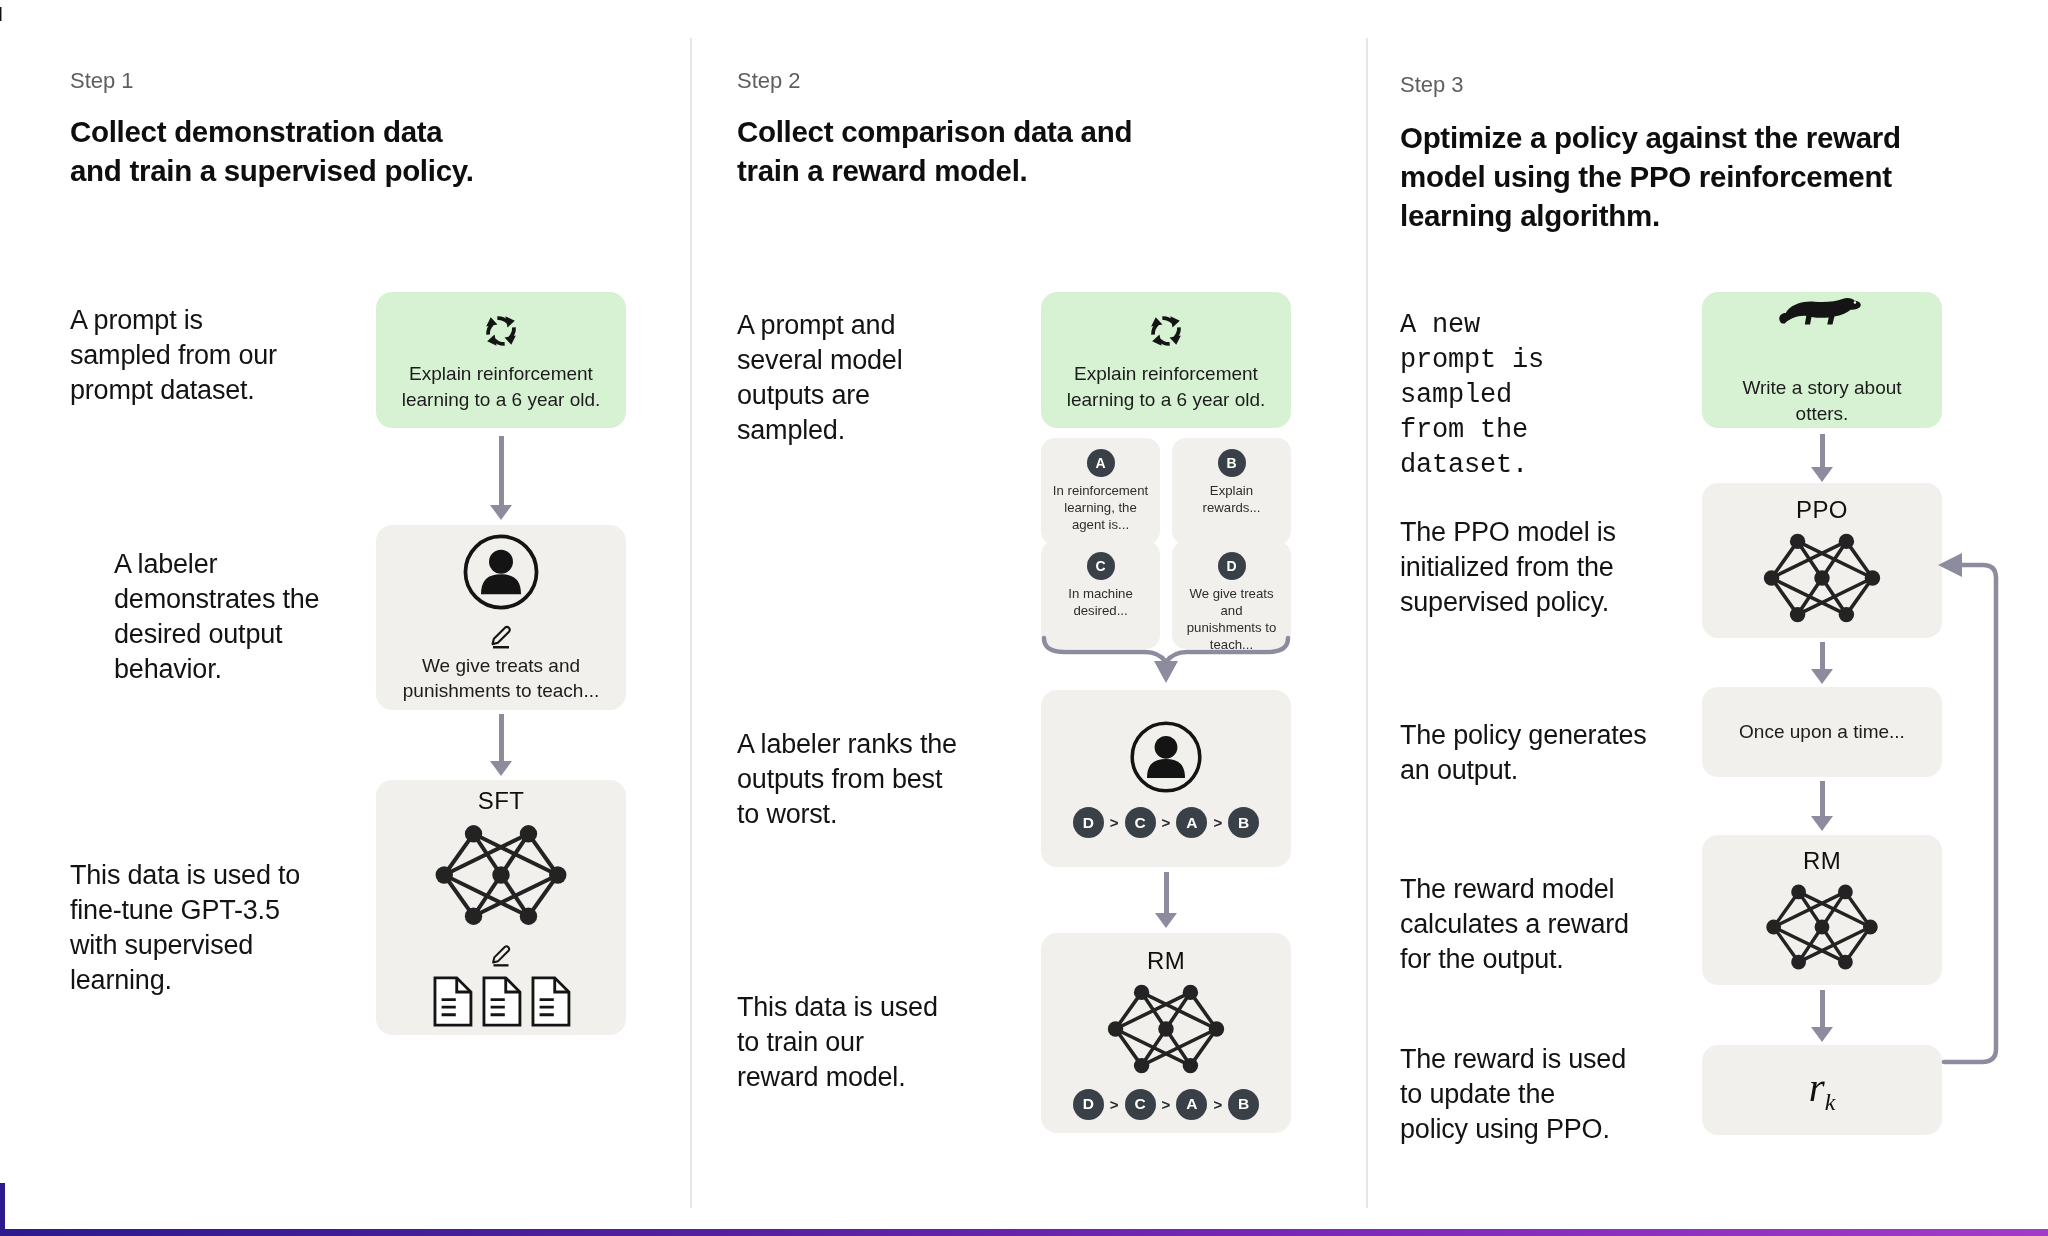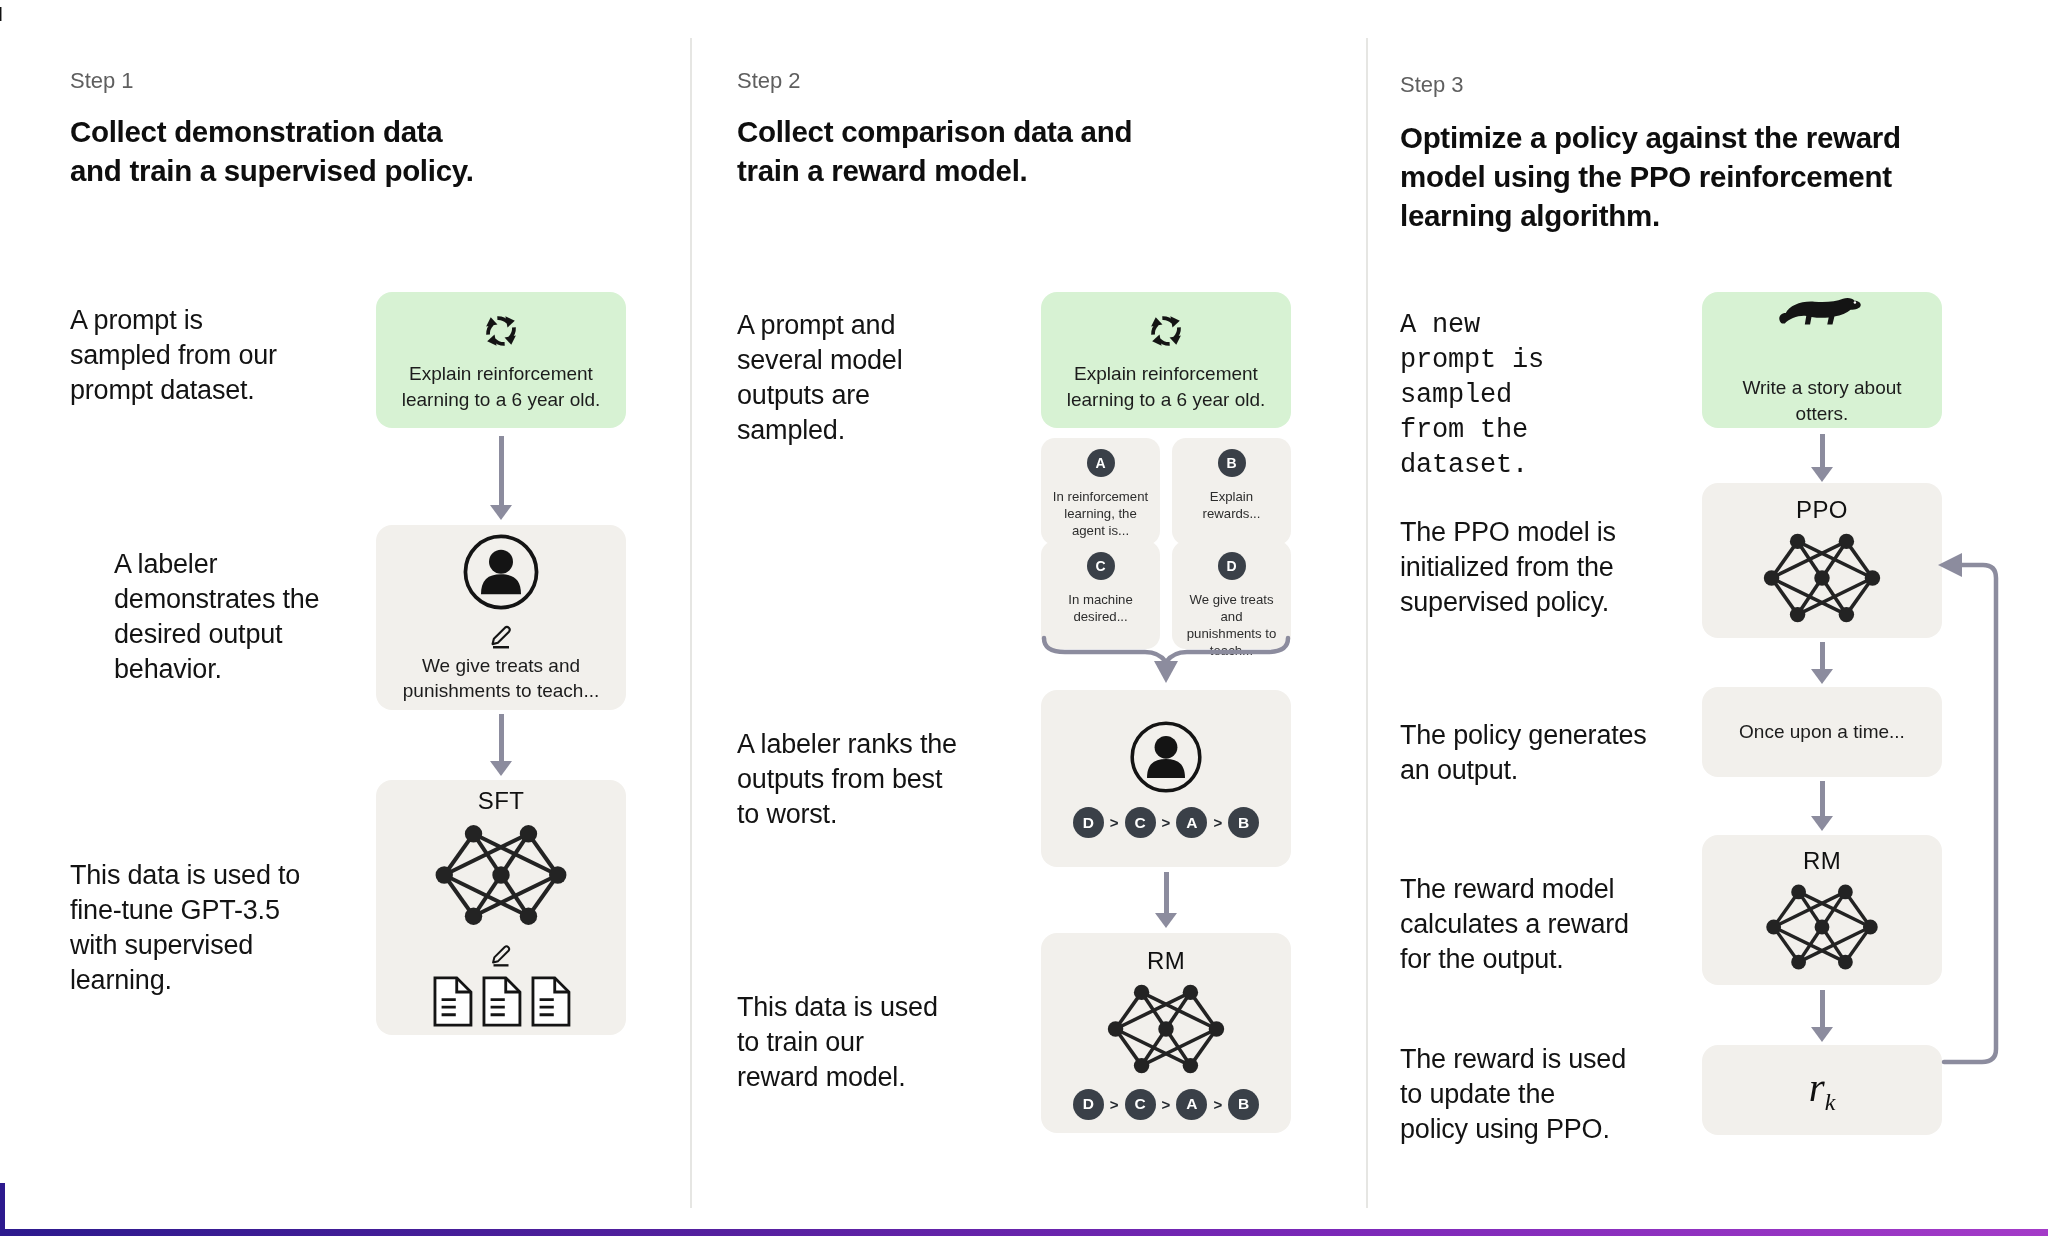--- a/index.html
+++ b/index.html
@@ -17,21 +17,21 @@
   .box-text{font-size:19px;line-height:1.32;color:#1c1c1c;}
   .model-label{font-size:24px;color:#101010;letter-spacing:0.4px;margin-bottom:6px;}
   .icon-slot{display:block;}
   .icon-slot svg{width:100%;height:100%;display:block;}
   .docsrow{display:flex;gap:5px;margin-top:8px;}
   .outbox{position:absolute;background:#f2f0ec;border-radius:14px;display:flex;flex-direction:column;
           align-items:center;padding-top:11px;text-align:center;}
   .badge{background:#3a4048;color:#fff;border-radius:50%;display:flex;align-items:center;
          justify-content:center;font-weight:700;flex:none;}
   .outbox .badge{width:28px;height:28px;font-size:14px;}
-  .otext{font-size:13.2px;line-height:1.28;color:#2d2d2d;margin-top:12px;padding:0 10px;}
+  .otext{font-size:13.2px;line-height:1.28;color:#2d2d2d;margin-top:6px;padding:0 10px;}
   .rankrow{display:flex;align-items:center;gap:6px;}
   .rankrow .badge{width:31px;height:31px;font-size:15.5px;}
   .gt{font-size:15px;font-weight:700;color:#23282e;}
   .varrow{position:absolute;width:24px;display:flex;flex-direction:column;align-items:center;}
   .varrow .stem{width:5px;background:#8c8c9e;flex:1;}
   .varrow .head{width:0;height:0;border-left:11px solid transparent;border-right:11px solid transparent;
                 border-top:15px solid #8c8c9e;font-style:normal;}
   .rk{font-family:"Liberation Serif",serif;font-style:italic;font-size:41px;color:#101010;}
   .rk sub{font-size:24px;}
   .edge-frag{position:absolute;left:-12px;font-size:21px;color:#111;}

